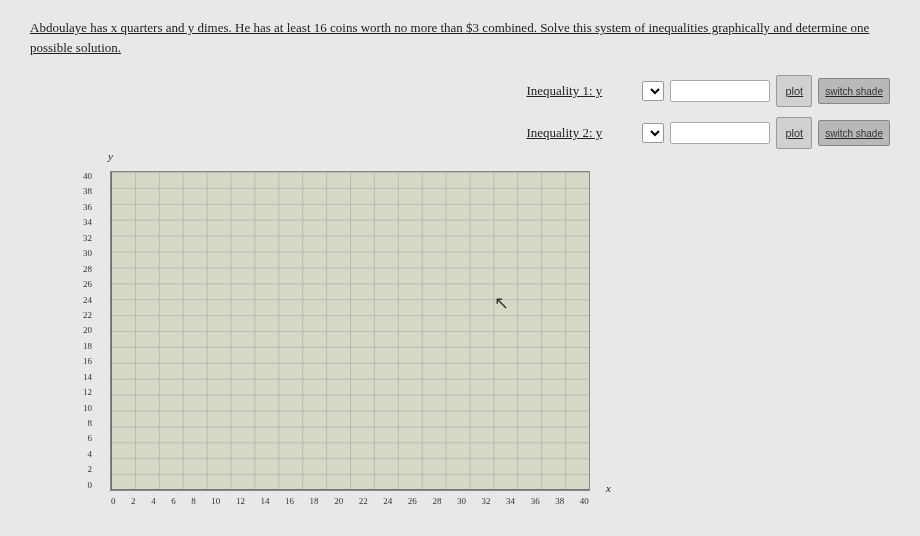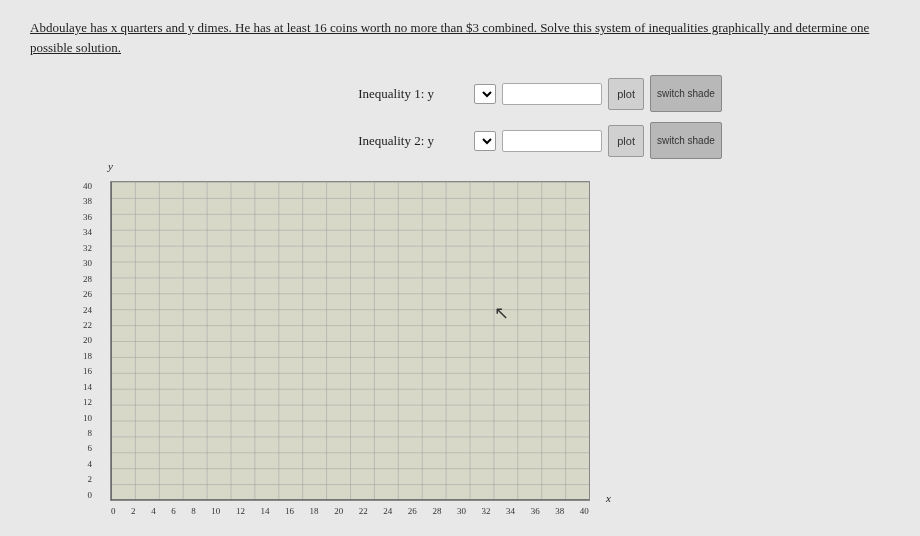--- a/index.html
+++ b/index.html
@@ -15,24 +15,25 @@
     .problem-text {
       font-size: 13px;
       line-height: 1.5;
       margin-bottom: 18px;
       max-width: 860px;
       text-decoration: underline;
     }
     .inequalities-area {
       display: flex;
       flex-direction: column;
-      align-items: center;
+      align-items: flex-end;
       margin-left: 160px;
       gap: 10px;
       margin-bottom: 10px;
+      text-decoration: underline;
     }
     .inequality-row {
       display: flex;
       align-items: center;
       gap: 6px;
       font-size: 13px;
     }
     .ineq-label {
       font-size: 13px;
       min-width: 110px;
@@ -65,21 +66,21 @@
       height: 32px;
       cursor: pointer;
       color: #333;
     }
     .switch-shade-btn {
       background: #b8b8b8;
       border: 1px solid #888;
       border-radius: 2px;
       font-size: 10px;
       padding: 2px 6px;
-      height: 37px;
+      height: 26px;
       cursor: pointer;
       color: #333;
     }
     .graph-container {
       margin-left: 80px;
       margin-top: 4px;
       position: relative;
     }
     .graph-wrapper {
       display: flex;

